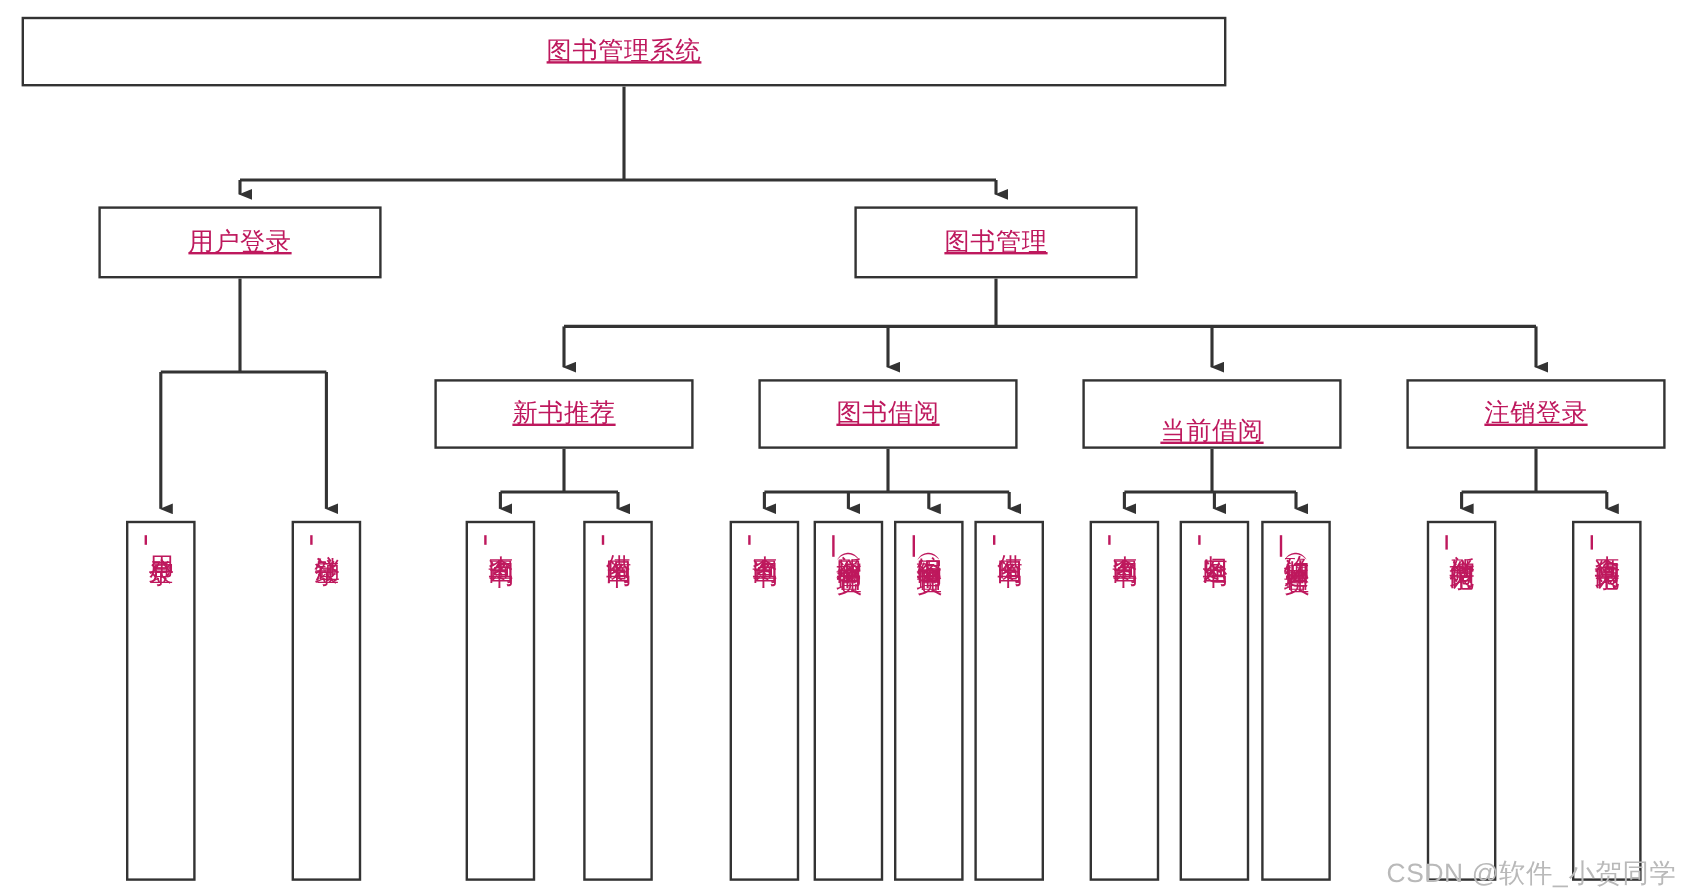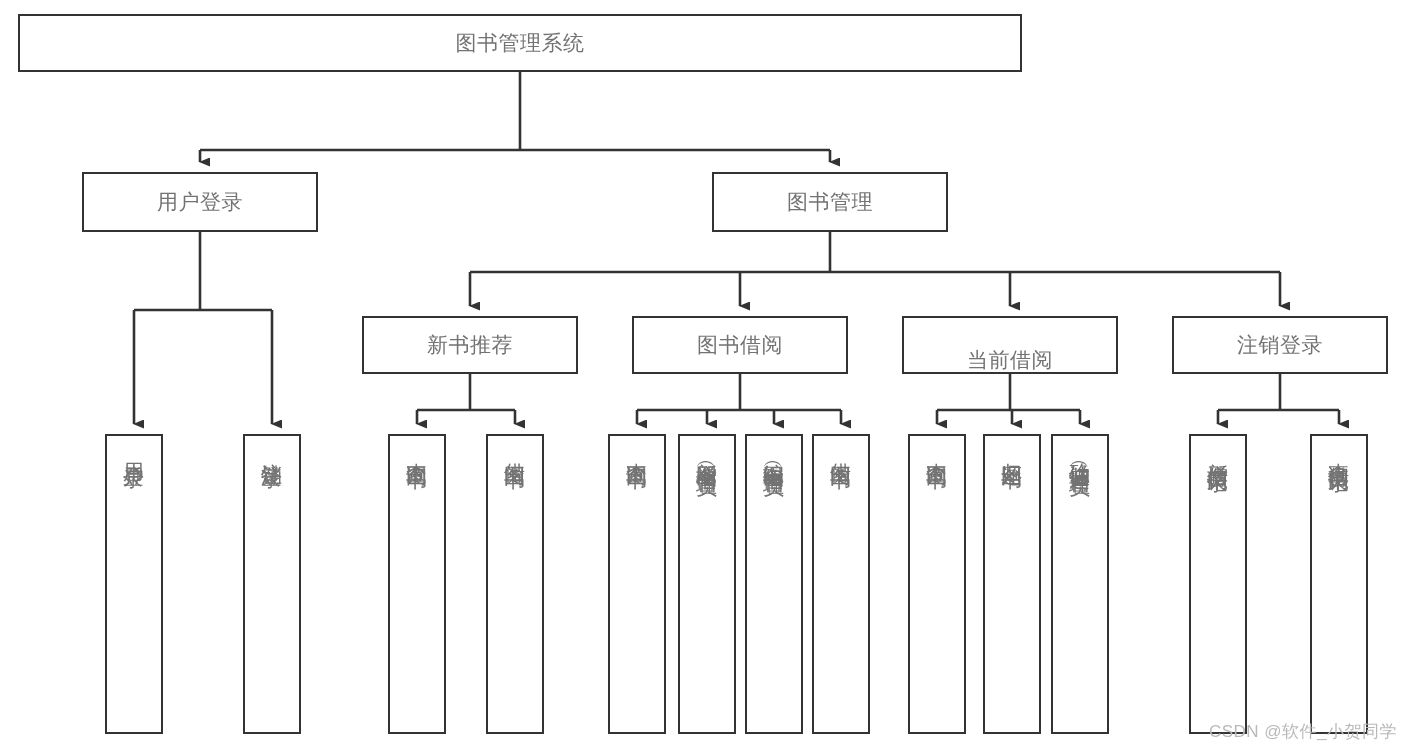--- a/index.html
+++ b/index.html
@@ -29,21 +29,22 @@
     pointer-events: none;
   }
   .node {
     position: absolute;
     box-sizing: border-box;
     background: #ffffff;
     border: 2px solid #333333;
     display: flex;
     align-items: center;
     justify-content: center;
-    color: #737373;
+    color: #be185d;
+    text-decoration: underline;
   }
   .node .label {
     text-align: center;
     line-height: 1.15;
     white-space: pre;
   }
   .node.horizontal .label {
     font-size: 21px;
     letter-spacing: 0.5px;
   }
@@ -56,21 +57,21 @@
     writing-mode: vertical-rl;
     text-orientation: upright;
     font-size: 21px;
     letter-spacing: 2px;
     line-height: 1;
   }
   .watermark {
     position: absolute;
     right: 8px;
     bottom: 4px;
-    font-size: 17px;
+    font-size: 22px;
     color: #b9b9b9;
     letter-spacing: 0.5px;
     white-space: nowrap;
   }
 </style>
 </head>
 <body>
 
 <div id="diagram-root">
 

